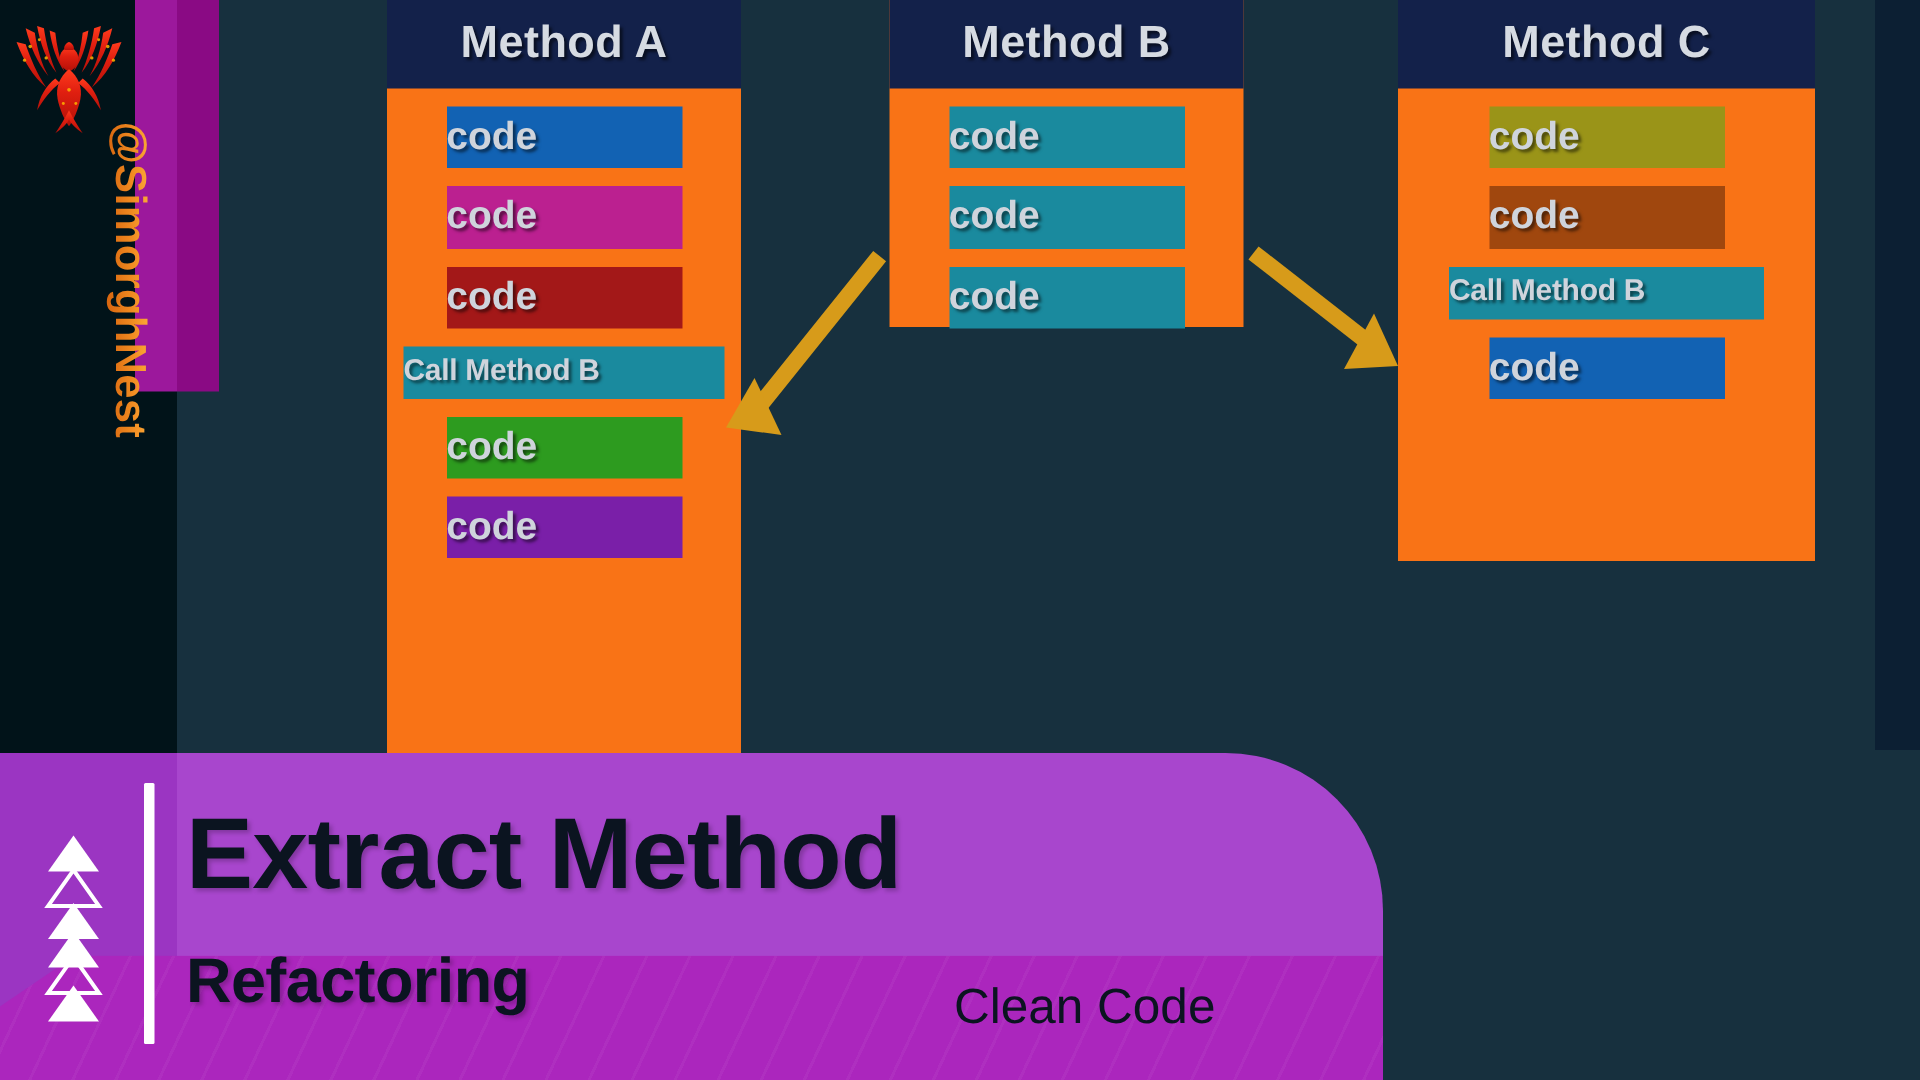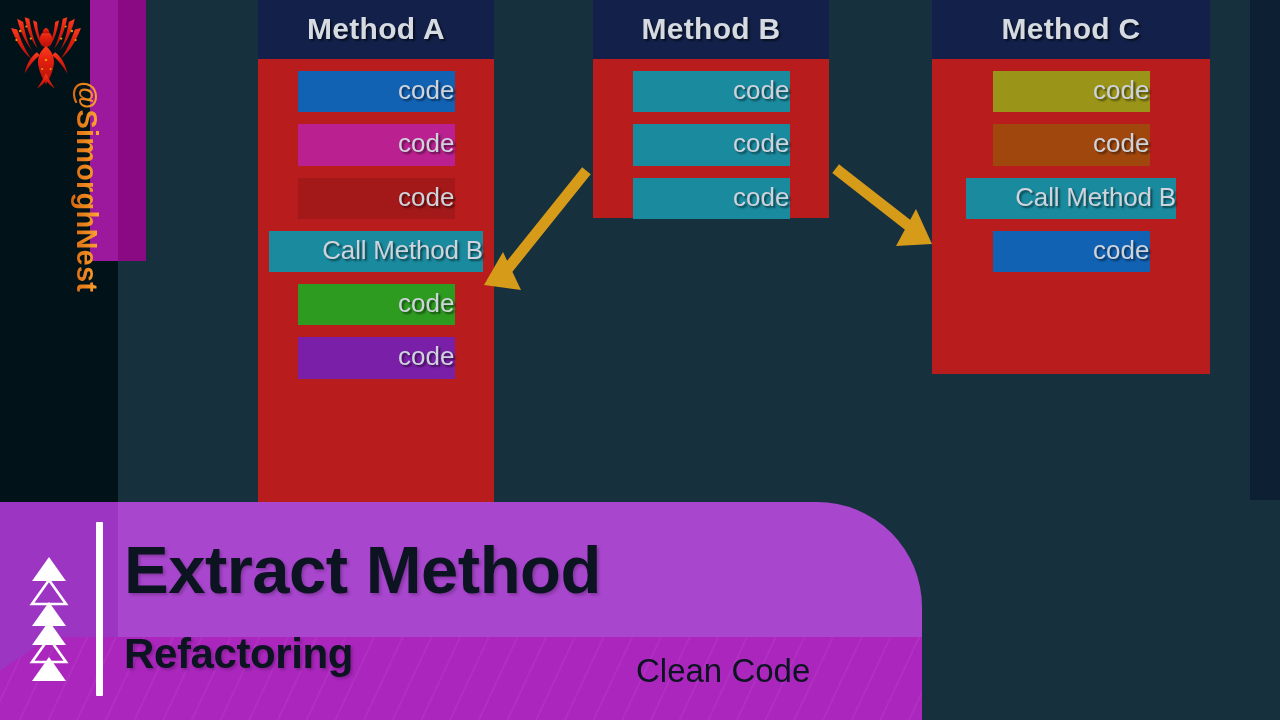--- a/index.html
+++ b/index.html
@@ -75,50 +75,50 @@
     -webkit-background-clip: text;
     background-clip: text;
     color: transparent;
     text-align: center;
     white-space: nowrap;
   }
 
   
   .method {
     position: absolute;
-    background: #b91c1c;
+    background: #f97316;
     box-sizing: border-box;
   }
   .method-header {
     background: #13214a;
     color: #d6dbe2;
     font-size: 30px;
     font-weight: bold;
     text-align: center;
     letter-spacing: 0.3px;
     text-shadow: 2px 2px 2px rgba(0,0,0,0.55);
     padding: 12px 0 13px 0;
   }
   .method-body {
     padding: 12px 0 14px 0;
   }
   .code-block {
     color: #cfd4dc;
     font-size: 26px;
-    font-weight: normal;
-    text-align: right;
+    font-weight: bold;
+    text-align: left;
     text-shadow: 2px 2px 2px rgba(0,0,0,0.5);
     margin: 0 auto 12px auto;
     padding: 6px 0 8px 0;
     box-sizing: border-box;
     line-height: 1.05;
   }
   .code-block.last { margin-bottom: 0; }
   .code-block.call {
-    font-size: 26px;
+    font-size: 20px;
     letter-spacing: -0.2px;
   }
 
   
   #method-a { left: 258px; top: 0; width: 236px; height: 510px; }
   #method-a .code-block { width: 157px; }
   #method-a .code-block.call { width: 214px; }
 
   
   #method-b { left: 593px; top: 0; width: 236px; height: 218px; }

